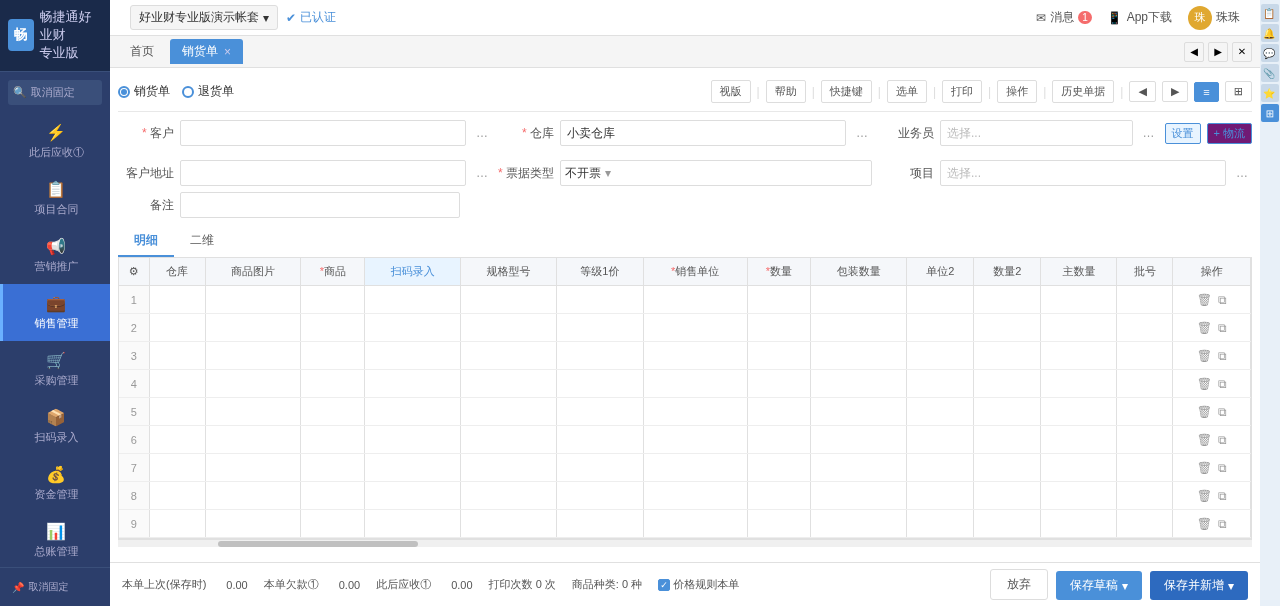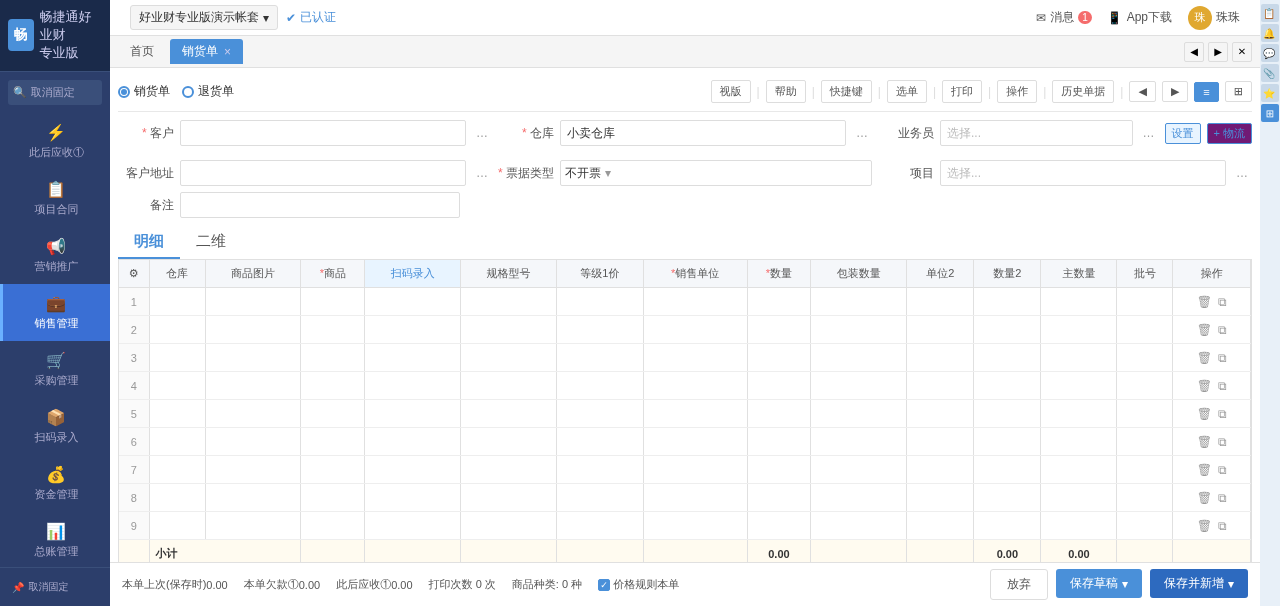--- a/index.html
+++ b/index.html
@@ -63,41 +63,41 @@
     .field-dots { color: #999; cursor: pointer; padding: 0 4px; }
     .field-select { display: flex; align-items: center; border: 1px solid #ddd; border-radius: 2px; height: 26px; padding: 0 4px; background: #fff; cursor: pointer; gap: 4px; font-size: 12px; }
     .field-select-arrow { color: #999; }
 
     
     .remarks-row { display: flex; align-items: center; gap: 6px; margin-bottom: 8px; }
     .remarks-input { border: 1px solid #ddd; border-radius: 2px; height: 26px; width: 280px; padding: 0 6px; font-size: 12px; }
 
     
     .table-tabs { display: flex; gap: 0; border-bottom: 1px solid #e0e0e0; margin-bottom: 0; }
-    .table-tab { padding: 6px 16px; font-size: 15px; cursor: pointer; border-bottom: 2px solid transparent; color: #555; }
+    .table-tab { padding: 6px 16px; font-size: 12px; cursor: pointer; border-bottom: 2px solid transparent; color: #555; }
     .table-tab.active { color: #4a90d9; border-bottom-color: #4a90d9; font-weight: bold; }
 
     
     .data-table-wrapper { border: 1px solid #e0e0e0; border-top: none; overflow-x: auto; }
     .data-table { width: 100%; border-collapse: collapse; font-size: 11px; min-width: 1100px; }
     .data-table th { background: #f5f7fa; padding: 6px 4px; border-right: 1px solid #e0e0e0; border-bottom: 1px solid #e0e0e0; color: #555; font-weight: normal; text-align: center; white-space: nowrap; }
     .data-table th.highlight { background: #e8f4ff; color: #4a90d9; }
     .data-table td { padding: 4px; border-right: 1px solid #e0e0e0; border-bottom: 1px solid #eee; text-align: center; height: 28px; }
     .data-table td.row-num { color: #999; background: #fafafa; width: 30px; }
     .data-table .subtotal-row td { background: #fffbf0; font-weight: bold; }
     .th-gear { cursor: pointer; }
     .col-actions { display: flex; gap: 2px; justify-content: center; align-items: center; }
     .action-icon { cursor: pointer; color: #999; font-size: 12px; padding: 2px; }
 
     
     .footer { background: #fff; border-top: 1px solid #e0e0e0; padding: 6px 12px; }
     .btn-abandon { padding: 6px 16px; background: #fff; border: 1px solid #ddd; border-radius: 3px; font-size: 12px; cursor: pointer; color: #555; }
     .btn-save-draft { padding: 6px 14px; background: #4a90d9; border: none; border-radius: 3px; font-size: 12px; cursor: pointer; color: #fff; display: flex; align-items: center; gap: 4px; }
     .btn-save-new { padding: 6px 14px; background: #2d6abf; border: none; border-radius: 3px; font-size: 12px; cursor: pointer; color: #fff; display: flex; align-items: center; gap: 4px; }
-    .footer-stat { display: flex; align-items: center; gap: 0; }
+    .footer-stat { display: flex; align-items: center; gap: 20px; }
     .checkbox-item { display: flex; align-items: center; gap: 3px; cursor: pointer; }
     .checkbox-box { width: 12px; height: 12px; border: 1px solid #4a90d9; border-radius: 2px; background: #4a90d9; display: flex; align-items: center; justify-content: center; }
     .checkbox-check { color: #fff; font-size: 9px; }
 
     
     .right-panel { width: 20px; background: #e8f0f8; display: flex; flex-direction: column; align-items: center; padding: 4px 0; gap: 2px; }
     .right-panel-icon { width: 18px; height: 18px; background: #c8d8e8; border-radius: 2px; display: flex; align-items: center; justify-content: center; font-size: 10px; cursor: pointer; color: #555; }
     .right-panel-icon.active { background: #4a90d9; color: #fff; }
 
     .scrollbar-h { height: 8px; background: #f0f0f0; border-top: 1px solid #e0e0e0; position: relative; }
@@ -526,36 +526,20 @@
               <td></td>
               <td></td>
             <td></td>
             <td>
                 <div class="col-actions">
                   <span class="action-icon">🗑</span>
                   <span class="action-icon">⧉</span>
                 </div>
               </td>
           </tr>
-          <tr class="subtotal-row">
-            <td></td>
-            <td colspan="2" style="text-align:left;padding-left:6px;">小计</td>
-            <td></td>
-              <td></td>
-              <td></td>
-            <td></td>
-              <td></td>
-            <td>0.00</td>
-            <td></td>
-              <td></td>
-            <td>0.00</td>
-            <td>0.00</td>
-            <td></td>
-            <td></td>
-          </tr>
         </tbody>
       </table>
     </div>
 
     <div class="scrollbar-h">
       <div class="scrollbar-h-thumb"></div>
     </div>
 
   </div>
 
@@ -574,21 +558,21 @@
         <span>0.00</span>
       </div>
       <span>打印次数 0 次</span>
       <span>商品种类: 0 种</span>
       <label class="checkbox-item">
         <div class="checkbox-box">
           <span class="checkbox-check">✓</span>
         </div>
         <span>价格规则本单</span>
       </label>
-      <div style="margin-left:auto; display:flex; gap:8px; align-items:flex-start;">
+      <div style="margin-left:auto; display:flex; gap:8px; align-items:flex-end;">
         <button class="btn-abandon">放弃</button>
         <button class="btn-save-draft">
           <span>保存草稿</span>
           <span>▾</span>
         </button>
         <button class="btn-save-new">
           <span>保存并新增</span>
           <span>▾</span>
         </button>
       </div>

